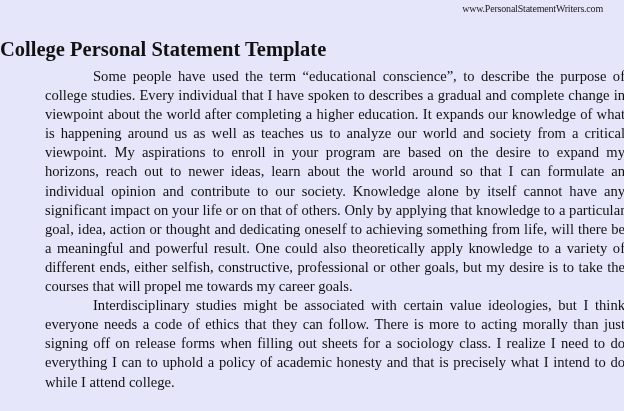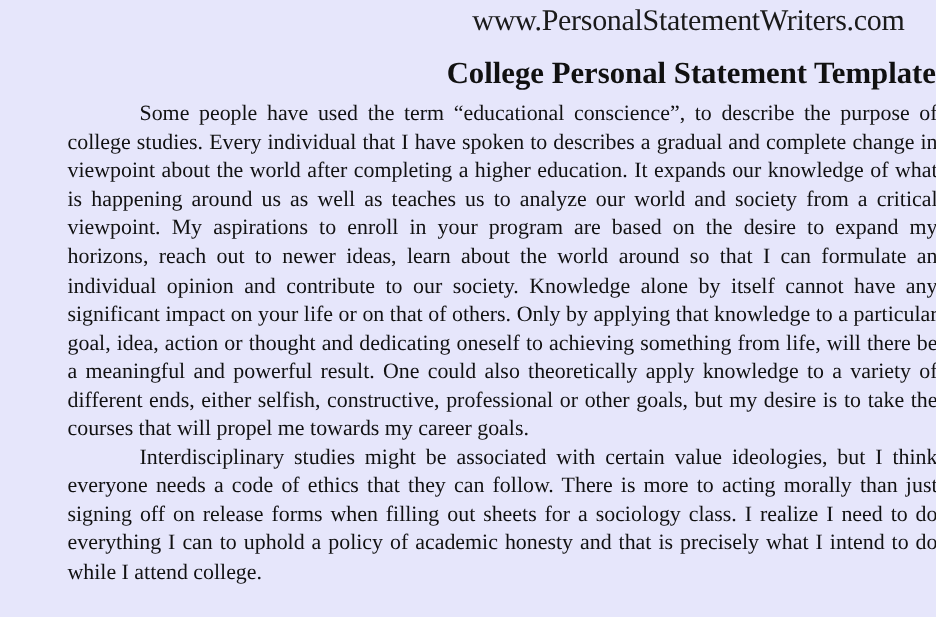--- a/index.html
+++ b/index.html
@@ -5,27 +5,27 @@
   html, body { margin: 0; padding: 0; }
   body {
     width: 624px; height: 411px; overflow: hidden;
     background: #e6e6fb;
     font-family: "Liberation Serif", "DejaVu Serif", serif;
     color: #111;
     position: relative;
   }
   .site-url {
     position: absolute; top: 3px; right: 21px;
-    font-size: 20px; letter-spacing: -0.2px;
+    font-size: 10px; letter-spacing: -0.2px;
     color: #1a1a1a;
     text-align: right;
   }
   .doc-title {
     position: absolute; top: 38px; left: 0; width: 624px;
-    text-align: right;
+    text-align: left;
     font-size: 20.5px; font-weight: bold;
     margin: 0;
   }
   .doc-body {
     position: absolute; top: 67px; left: 25px; width: 580px; margin-left: 20px;
   }
   .doc-body p {
     margin: 0;
     font-size: 14.6px;
     line-height: 19.1px;

